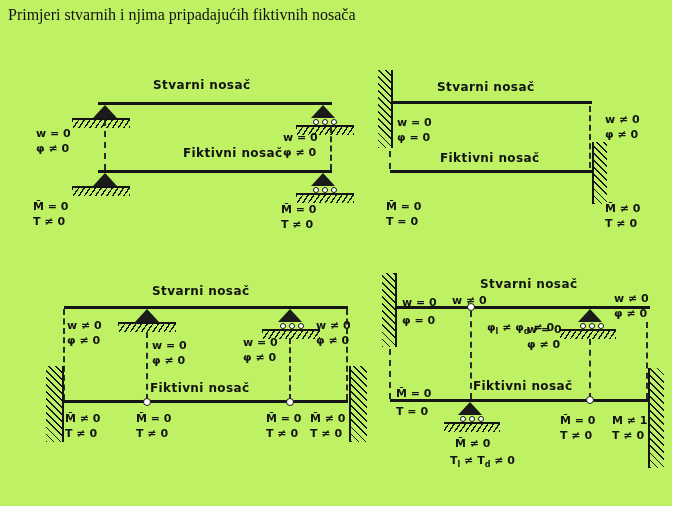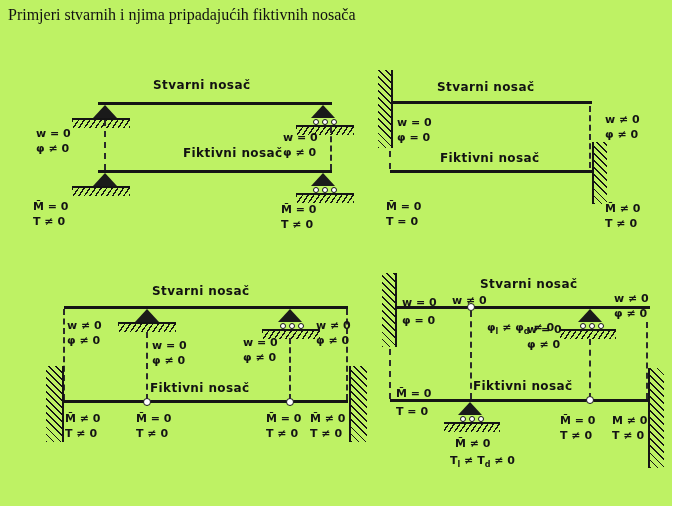--- a/index.html
+++ b/index.html
@@ -247,18 +247,18 @@
     </div>
     <div class="lone" style="left:455px; top:437px;">M̄ ≠ 0</div>
     <div class="lone" style="left:450px; top:454px;">
       <span>T</span><sub>l</sub><span> ≠ T</span><sub>d</sub><span> ≠ 0</span>
     </div>
     <div class="lg" style="left:560px; top:413px;">
       <div>M̄ = 0</div>
         <div>T ≠ 0</div>
     </div>
     <div class="lg" style="left:612px; top:413px;">
-      <div>M ≠ 0</div>
+      <div>M ≠ 1</div>
         <div>T ≠ 0</div>
     </div>
   </div>
 
 </div>
 
 </body></html>

